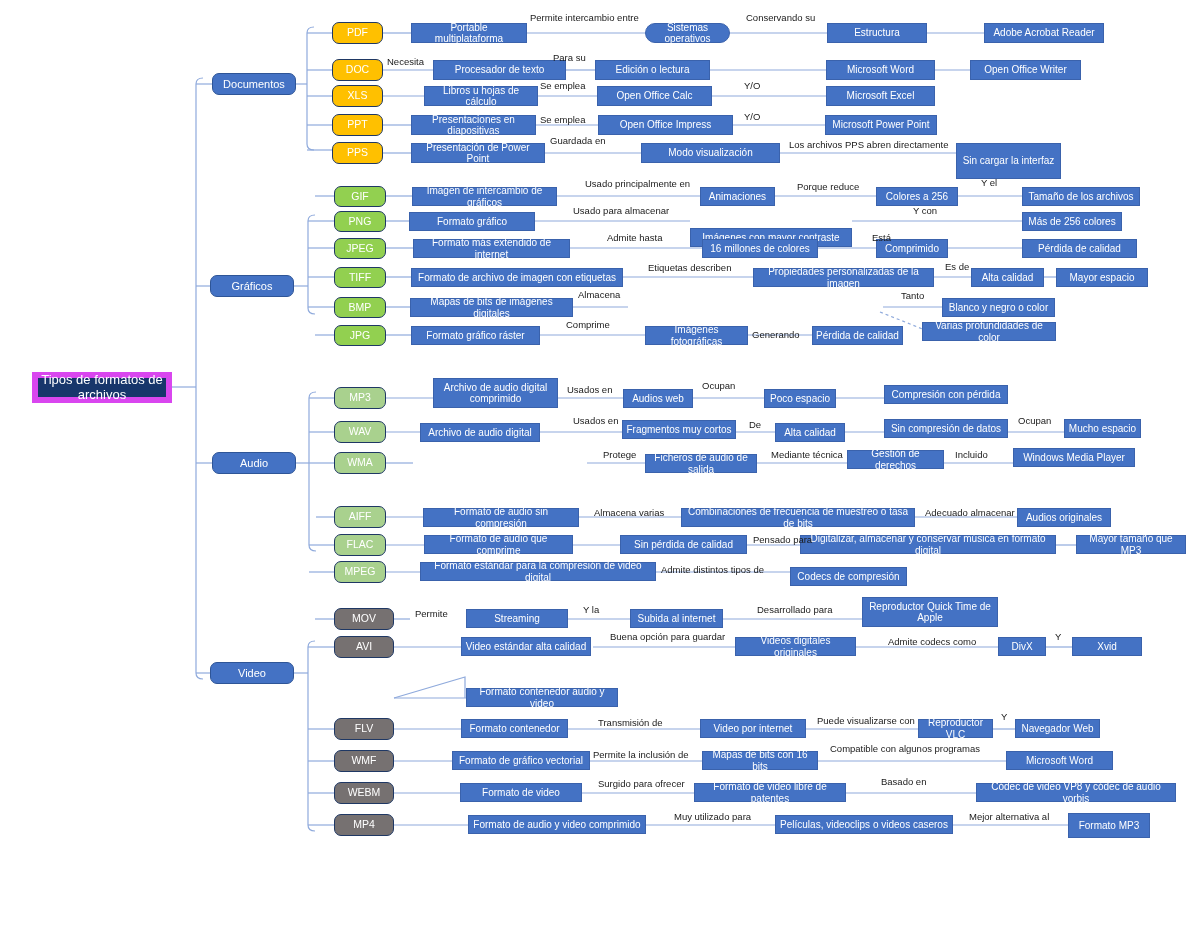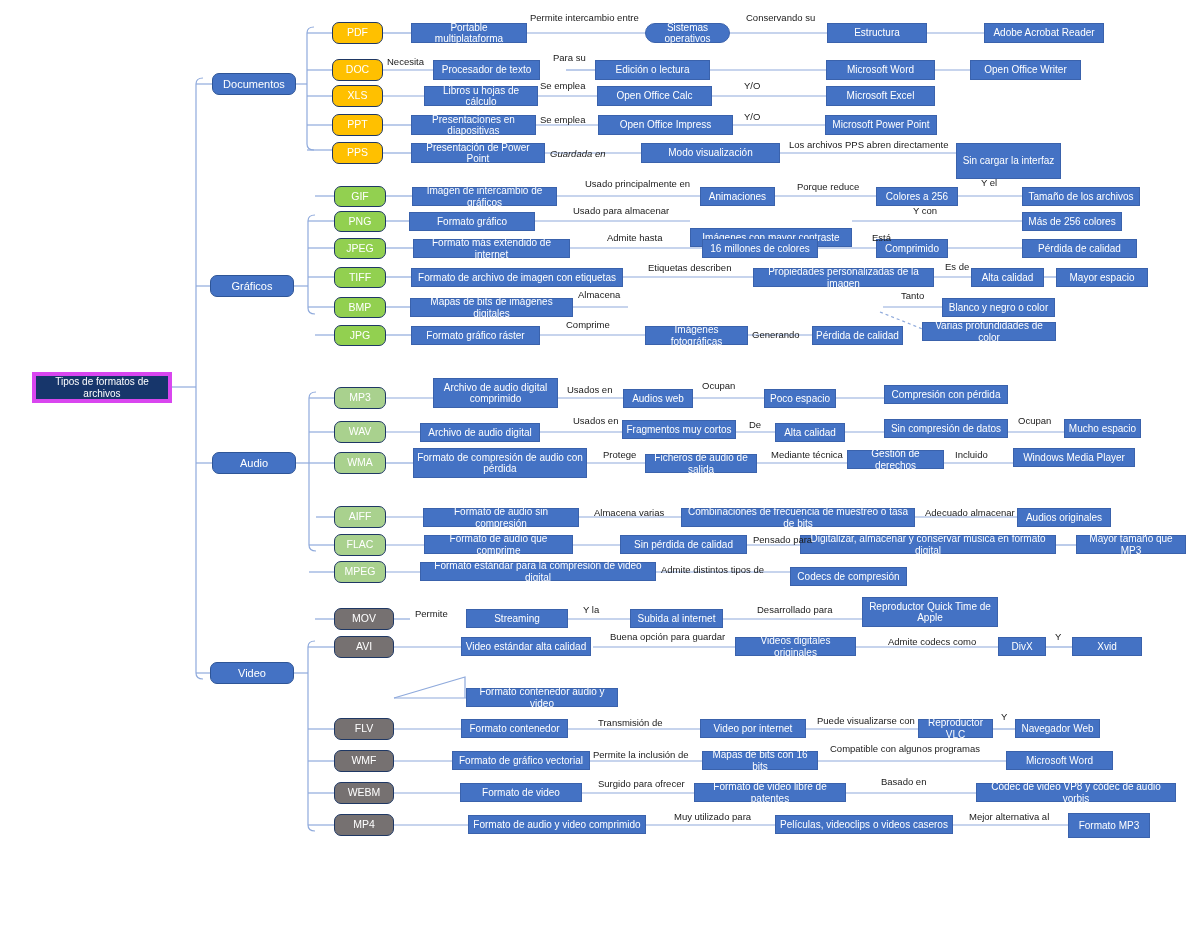--- a/index.html
+++ b/index.html
@@ -4,21 +4,21 @@
 <style>
   html,body{margin:0;padding:0;background:#ffffff;}
   body{font-family:"Liberation Sans", sans-serif;}
   #canvas{position:relative;width:1200px;height:933px;background:#fff;overflow:hidden;}
   svg.links{position:absolute;left:0;top:0;width:1200px;height:933px;pointer-events:none;}
 
   .node{position:absolute;box-sizing:border-box;display:flex;align-items:center;justify-content:center;
         text-align:center;color:#ffffff;line-height:1.12;padding:1px 3px;}
 
   
-  .root{background:#17366B;border:4px solid #d946ef;font-size:10px;}
+  .root{background:#17366B;border:6px solid #d946ef;font-size:13px;}
 
   
   .cat{background:#4472C4;border:1px solid #2E5597;border-radius:7px;font-size:11px;}
 
   
   .badge{border-radius:7px;font-size:10.5px;border:1px solid #1F3864;}
   .badge.doc{background:#FFC000;}
   .badge.gfx{background:#92D050;}
   .badge.aud{background:#A9D18E;}
   .badge.vid{background:#767171;}
@@ -183,21 +183,21 @@
   <div class="node badge doc" style="left:332px;top:59px;width:51px;height:22px;">DOC</div>
   <div class="node badge doc" style="left:332px;top:85px;width:51px;height:22px;">XLS</div>
   <div class="node badge doc" style="left:332px;top:114px;width:51px;height:22px;">PPT</div>
   <div class="node badge doc" style="left:332px;top:142px;width:51px;height:22px;">PPS</div>
 
   <div class="node box" style="left:411px;top:23px;width:116px;height:20px;">Portable multiplataforma</div>
   <div class="node box" style="left:645px;top:23px;width:85px;height:20px;border-radius:10px;">Sistemas operativos</div>
   <div class="node box" style="left:827px;top:23px;width:100px;height:20px;">Estructura</div>
   <div class="node box" style="left:984px;top:23px;width:120px;height:20px;">Adobe Acrobat Reader</div>
 
-  <div class="node box" style="left:433px;top:60px;width:107px;height:20px;">Procesador de texto</div>
+  <div class="node box" style="left:433px;top:60px;width:133px;height:20px;">Procesador de texto</div>
   <div class="node box" style="left:595px;top:60px;width:115px;height:20px;">Edición o lectura</div>
   <div class="node box" style="left:826px;top:60px;width:109px;height:20px;">Microsoft Word</div>
   <div class="node box" style="left:970px;top:60px;width:111px;height:20px;">Open Office Writer</div>
 
   <div class="node box" style="left:424px;top:86px;width:114px;height:20px;">Libros u hojas de cálculo</div>
   <div class="node box" style="left:597px;top:86px;width:115px;height:20px;">Open Office Calc</div>
   <div class="node box" style="left:826px;top:86px;width:109px;height:20px;">Microsoft Excel</div>
 
   <div class="node box" style="left:411px;top:115px;width:125px;height:20px;">Presentaciones en diapositivas</div>
   <div class="node box" style="left:598px;top:115px;width:135px;height:20px;">Open Office Impress</div>
@@ -253,22 +253,20 @@
   <div class="node box" style="left:623px;top:389px;width:70px;height:19px;">Audios web</div>
   <div class="node box" style="left:764px;top:389px;width:72px;height:19px;">Poco espacio</div>
   <div class="node box" style="left:884px;top:385px;width:124px;height:19px;">Compresión con pérdida</div>
 
   <div class="node box" style="left:420px;top:423px;width:120px;height:19px;">Archivo de audio digital</div>
   <div class="node box" style="left:622px;top:420px;width:114px;height:19px;">Fragmentos muy cortos</div>
   <div class="node box" style="left:775px;top:423px;width:70px;height:19px;">Alta calidad</div>
   <div class="node box" style="left:884px;top:419px;width:124px;height:19px;">Sin compresión de datos</div>
   <div class="node box" style="left:1064px;top:419px;width:77px;height:19px;">Mucho espacio</div>
 
-  <div class="node box" style="left:413px;top:448px;width:174px;height:30px;white-space:pre-line;">Formato de compresión de audio con
-pérdida</div>
   <div class="node box" style="left:645px;top:454px;width:112px;height:19px;">Ficheros de audio de salida</div>
   <div class="node box" style="left:847px;top:450px;width:97px;height:19px;">Gestión de derechos</div>
   <div class="node box" style="left:1013px;top:448px;width:122px;height:19px;">Windows Media Player</div>
 
   <div class="node box" style="left:423px;top:508px;width:156px;height:19px;">Formato de audio sin compresión</div>
   <div class="node box" style="left:681px;top:508px;width:234px;height:19px;">Combinaciones de frecuencia de muestreo o tasa de bits</div>
   <div class="node box" style="left:1017px;top:508px;width:94px;height:19px;">Audios originales</div>
 
   <div class="node box" style="left:424px;top:535px;width:149px;height:19px;">Formato de audio que comprime</div>
   <div class="node box" style="left:620px;top:535px;width:127px;height:19px;">Sin pérdida de calidad</div>
@@ -315,21 +313,21 @@
   <div class="node box" style="left:1068px;top:813px;width:82px;height:25px;">Formato MP3</div>
 
   <div class="cap" style="left:530px;top:13px;">Permite intercambio entre</div>
   <div class="cap" style="left:746px;top:13px;">Conservando su</div>
   <div class="cap" style="left:387px;top:57px;">Necesita</div>
   <div class="cap" style="left:553px;top:53px;">Para su</div>
   <div class="cap" style="left:540px;top:81px;">Se emplea</div>
   <div class="cap" style="left:744px;top:81px;">Y/O</div>
   <div class="cap" style="left:540px;top:115px;">Se emplea</div>
   <div class="cap" style="left:744px;top:112px;">Y/O</div>
-  <div class="cap" style="left:550px;top:149px;font-style:italic;">Guardada en</div>
+  <div class="cap" style="left:550px;top:136px;">Guardada en</div>
   <div class="cap" style="left:789px;top:140px;">Los archivos PPS abren directamente</div>
 
   <div class="cap" style="left:585px;top:179px;">Usado principalmente en</div>
   <div class="cap" style="left:797px;top:182px;">Porque reduce</div>
   <div class="cap" style="left:981px;top:178px;">Y el</div>
   <div class="cap" style="left:573px;top:206px;">Usado para almacenar</div>
   <div class="cap" style="left:913px;top:206px;">Y con</div>
   <div class="cap" style="left:607px;top:233px;">Admite hasta</div>
   <div class="cap" style="left:843px;top:233px;padding-left:29px;">Está</div>
   <div class="cap" style="left:648px;top:263px;">Etiquetas describen</div>

